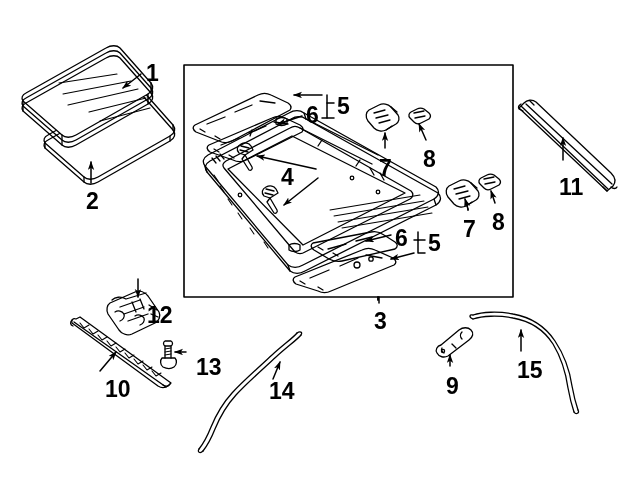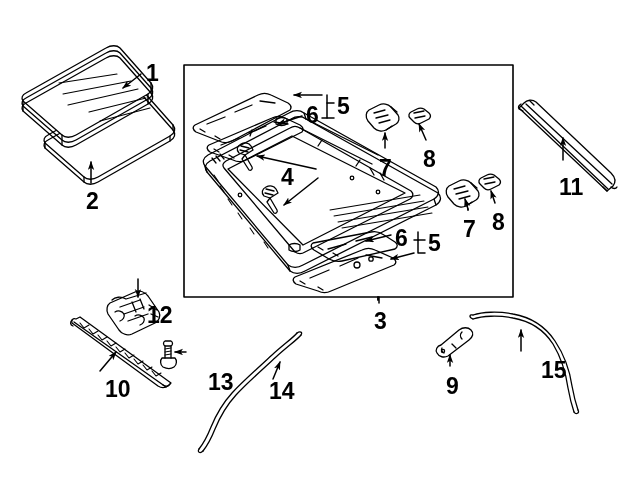--- a/index.html
+++ b/index.html
@@ -323,17 +323,17 @@
   <div class="callout-label" style="left:428px; top:232px;">5</div>
   <div class="callout-label" style="left:395px; top:227px;">6</div>
   <div class="callout-label" style="left:379px; top:157px;">7</div>
   <div class="callout-label" style="left:423px; top:148px;">8</div>
   <div class="callout-label" style="left:463px; top:218px;">7</div>
   <div class="callout-label" style="left:492px; top:211px;">8</div>
   <div class="callout-label" style="left:446px; top:375px;">9</div>
   <div class="callout-label" style="left:105px;  top:378px;">10</div>
   <div class="callout-label" style="left:559px; top:176px;">11</div>
   <div class="callout-label" style="left:147px; top:268px;margin-top:36px;">12</div>
-  <div class="callout-label" style="left:196px; top:371px;margin-left:12px;">13</div>
+  <div class="callout-label" style="left:196px; top:356px;">13</div>
   <div class="callout-label" style="left:269px; top:380px;">14</div>
-  <div class="callout-label" style="left:517px; top:359px;margin-left:24px;">15</div>
+  <div class="callout-label" style="left:517px; top:359px;">15</div>
 
 </div>
 
 </body></html>

